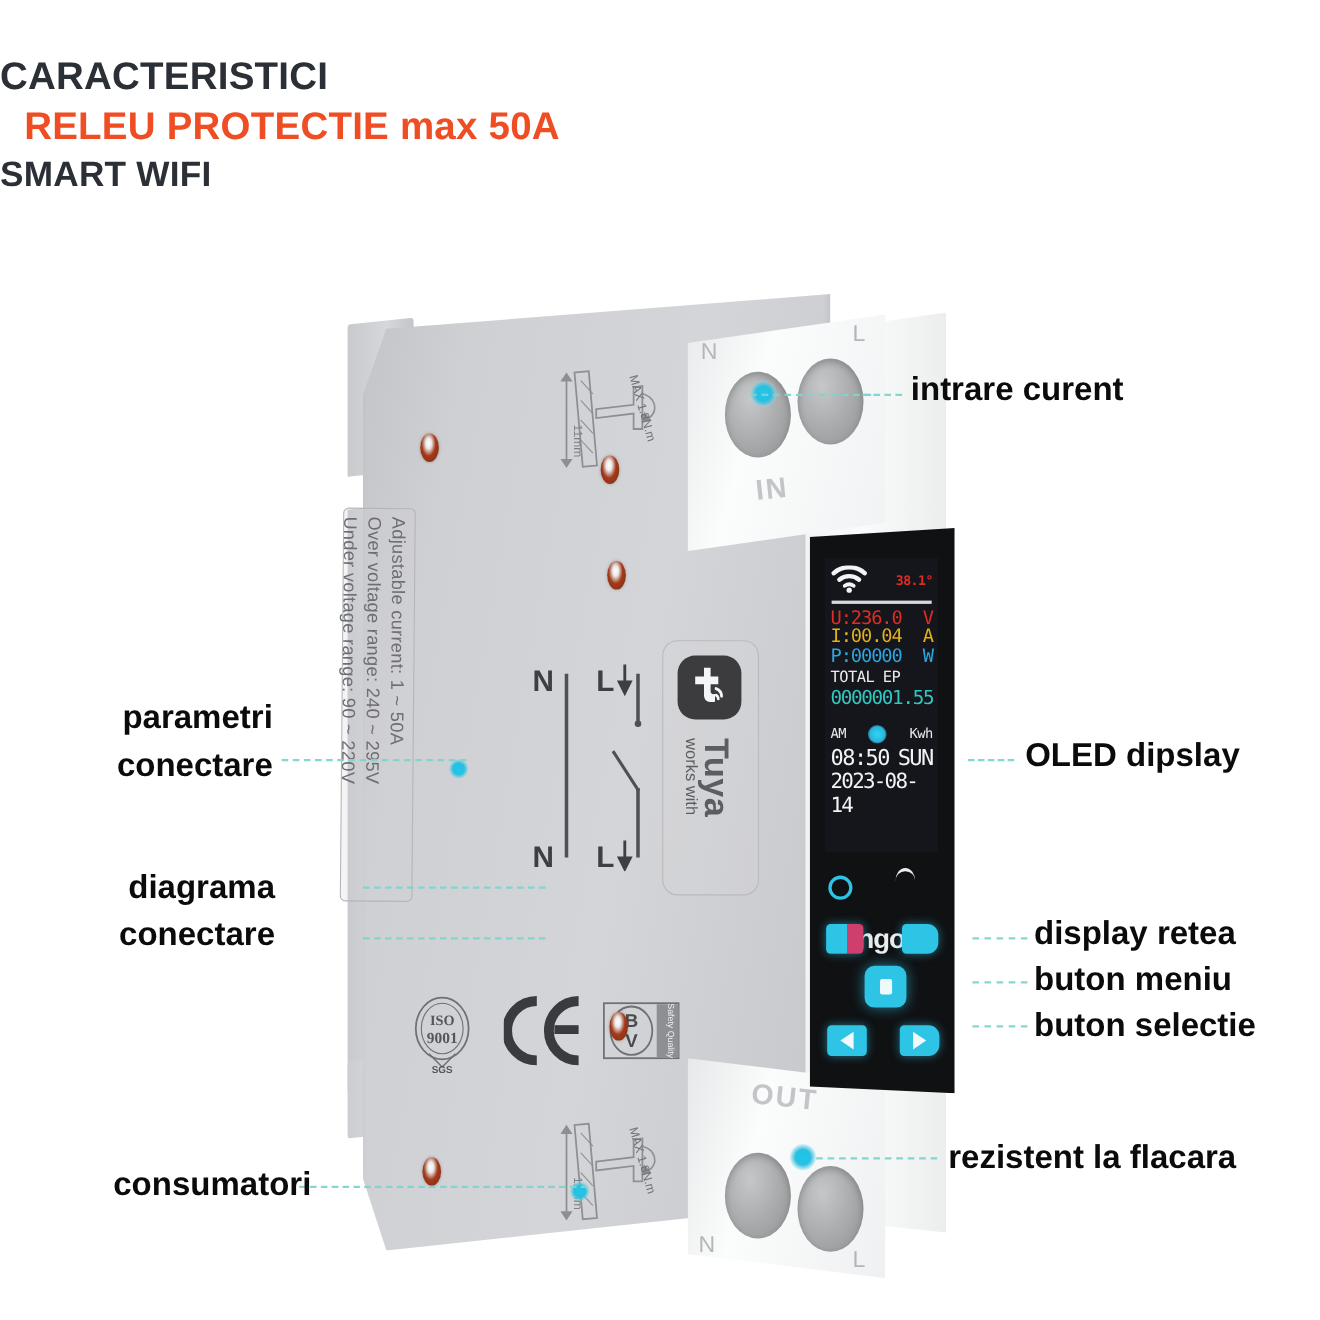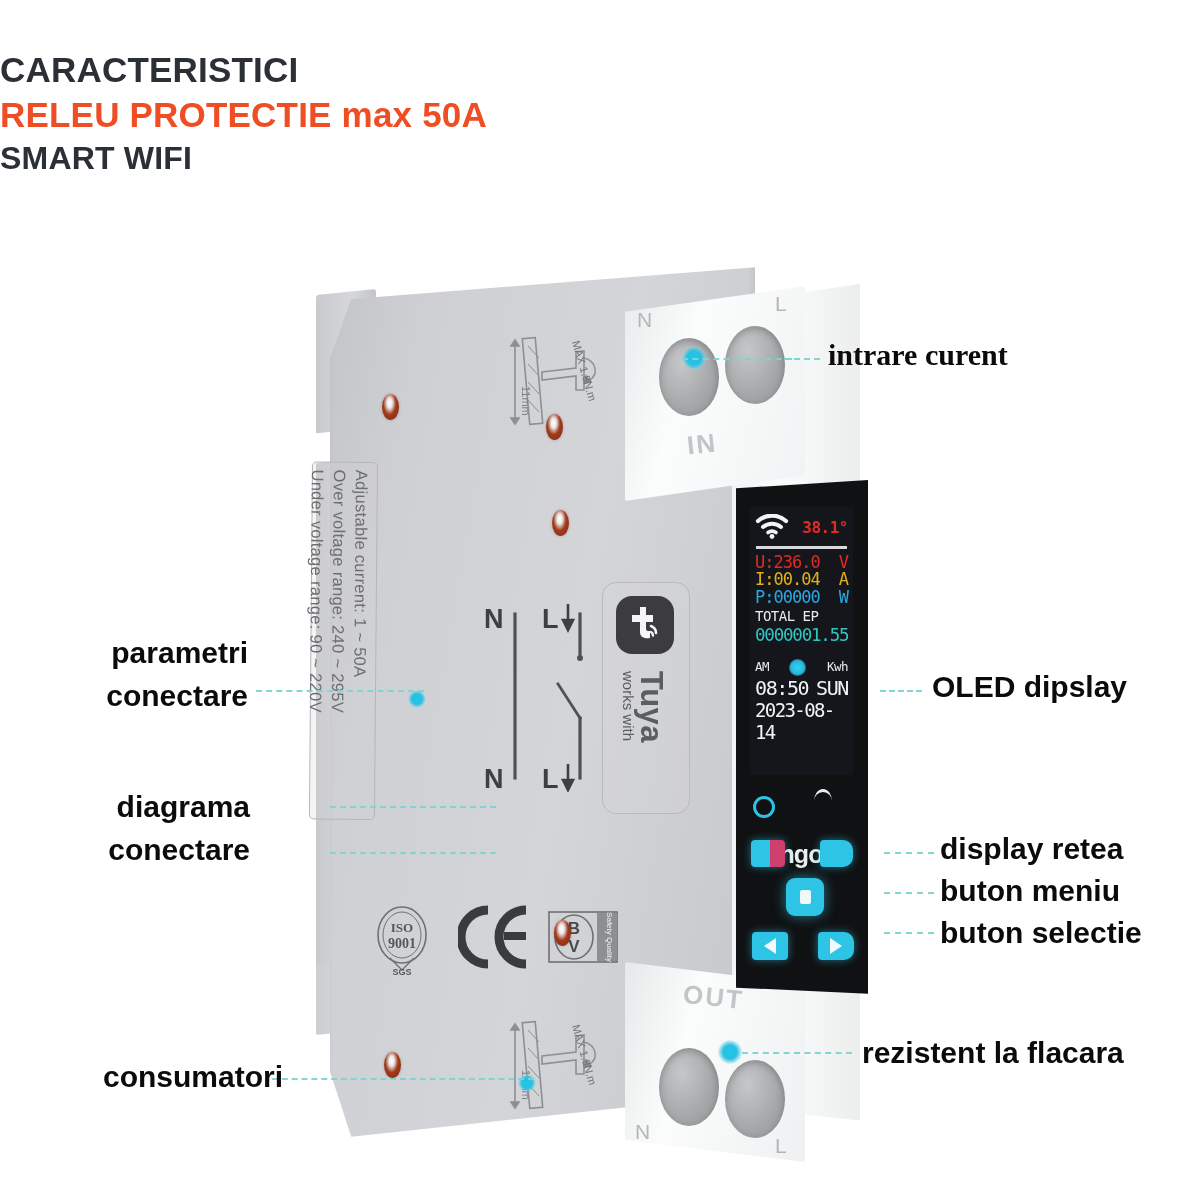--- a/index.html
+++ b/index.html
@@ -26,21 +26,21 @@
     left: 0;
     width: 1200px;
     text-align: left;
   }
   .header .line {
     font-weight: bold;
     letter-spacing: .2px;
     line-height: 1.28;
   }
   .title-1 { font-size: 35px; color: #2b2f36; }
-  .title-2 { font-size: 35px; color: #ef4d23; }
+  .title-2 { font-size: 35px; color: #ef4d23; padding-left: 22px; }
   .title-3 { font-size: 32px; color: #2b2f36; }
 
   
   .callout {
     position: absolute;
     font-weight: bold;
     color: #0b0b0b;
     font-size: 30px;
     line-height: 1.42;
     white-space: pre-line;
@@ -307,21 +307,21 @@
     overflow: hidden;
   }
   .o-row {
     display: flex;
     justify-content: space-between;
     align-items: center;
     line-height: 1.02;
     white-space: nowrap;
   }
   .o-wifi { height: 28px; padding-top: 3px; }
-  .o-temp { color: #e32b24; font-size: 16px; font-weight: bold; letter-spacing: -.5px; }
+  .o-temp { color: #e32b24; font-size: 12px; font-weight: bold; letter-spacing: -.5px; }
   .o-divider {
     height: 3px;
     background: #d7d8dc;
     margin: 4px 1px 5px 1px;
   }
   .o-v { color: #e22b22; font-size: 17px; letter-spacing: -1px; }
   .o-i { color: #e2b01a; font-size: 17px; letter-spacing: -1px; }
   .o-p { color: #2aa8e0; font-size: 17px; letter-spacing: -1px; }
   .o-total { color: #e9eaec; font-size: 14px; letter-spacing: -.5px; margin-top: 2px; }
   .o-energy { color: #32c6c0; font-size: 17.5px; letter-spacing: -1.2px; margin-top: 1px; }
@@ -641,21 +641,21 @@
   <div class="leader" style="left:880px; top:690px;  width:42px;"></div>
   <div class="leader" style="left:884px; top:852px;  width:50px;"></div>
   <div class="leader" style="left:884px; top:892px;  width:50px;"></div>
   <div class="leader" style="left:884px; top:932px;  width:50px;"></div>
   <div class="leader" style="left:742px; top:1052px; width:110px;"></div>
   <div class="leader" style="left:256px; top:690px;  width:168px;"></div>
   <div class="leader" style="left:330px; top:806px;  width:166px;"></div>
   <div class="leader" style="left:330px; top:852px;  width:166px;"></div>
   <div class="leader" style="left:272px; top:1078px; width:262px;"></div>
 
-  <div class="callout right" style="left:828px; top:334px;font-family:Liberation Serif, serif;">intrare curent</div>
+  <div class="callout right" style="left:828px; top:334px;">intrare curent</div>
 
   <div class="callout right" style="left:932px; top:666px;">OLED dipslay</div>
 
   <div class="callout right" style="left:940px; top:870px;">buton meniu</div>
   <div class="callout right" style="left:940px; top:828px;">display retea</div>
   <div class="callout right" style="left:940px; top:912px;">buton selectie</div>
 
   <div class="callout right" style="left:862px; top:1032px;">rezistent la flacara</div>
 
   <div class="callout left" style="left:0px; top:632px; width:248px;">parametri

